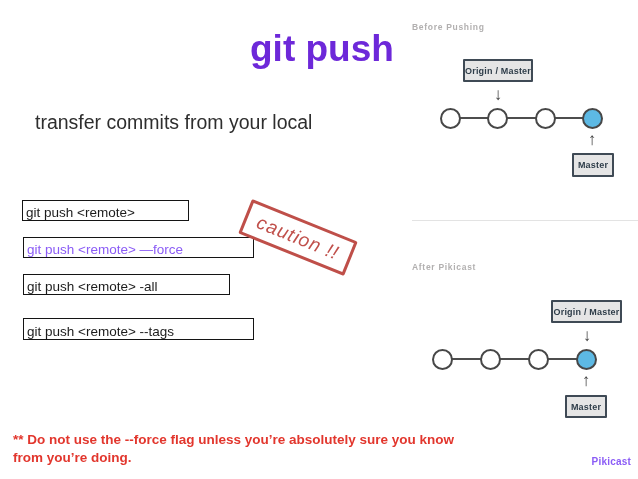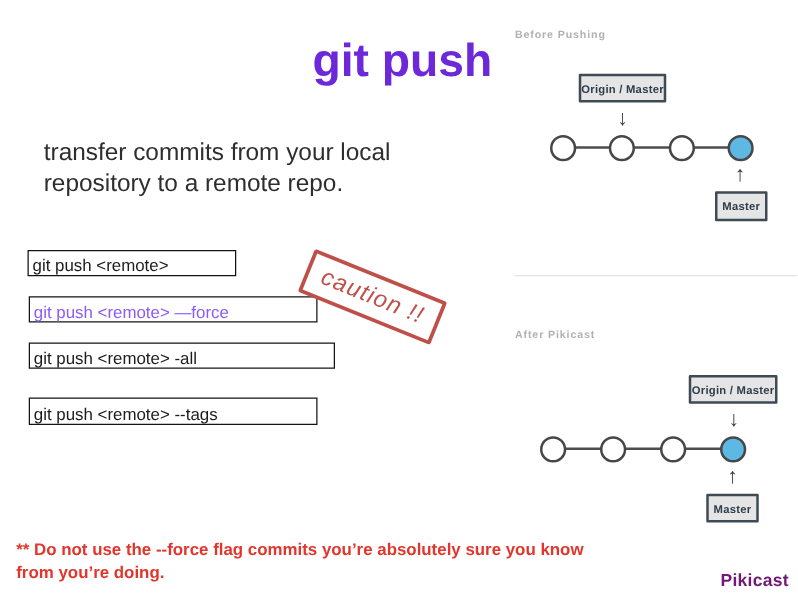--- a/index.html
+++ b/index.html
@@ -42,21 +42,21 @@
     background: #ffffff;
     font-size: 13.5px;
     color: #1c1c1c;
     display: flex;
     align-items: flex-end;
     padding-left: 3px;
     white-space: nowrap;
   }
   .cmd-1 { left: 22px; top: 200px; width: 167px; height: 21px; }
   .cmd-2 { left: 23px; top: 237px; width: 231px; height: 21px; color: #8b5cf6; }
-  .cmd-3 { left: 23px; top: 274px; width: 245px; height: 21px; }
+  .cmd-3 { left: 23px; top: 274px; width: 207px; height: 21px; }
   .cmd-4 { left: 23px; top: 318px; width: 231px; height: 22px; }
 
   
   .caution {
     position: absolute;
     left: 241px;
     top: 219px;
     width: 114px;
     height: 37px;
     border: 3px solid #bf4f49;
@@ -162,36 +162,35 @@
     font-weight: bold;
     line-height: 17.5px;
     color: #e2362d;
   }
 
   
   .brand {
     position: absolute;
     right: 7px;
     top: 456px;
-    font-size: 14px;
-    font-weight: bold;
-    color: #701a75;
+    font-size: 10px;
+    font-weight: bold;
+    color: #8b5cf6;
     letter-spacing: 0.2px;
   }
 </style>
 </head>
 <body>
 
 <div class="slide">
 
   <div class="title">git push</div>
 
   <div class="description">
     <div>transfer commits from your local</div>
-    <div>repository to a remote repo.</div>
   </div>
 
   <div class="cmd cmd-1">
     <span>git push &lt;remote&gt;</span>
   </div>
   <div class="cmd cmd-2">
     <span>git push &lt;remote&gt; —force</span>
   </div>
   <div class="cmd cmd-3">
     <span>git push &lt;remote&gt; -all</span>
@@ -226,19 +225,19 @@
   <div class="edge edge-after"></div>
   <div class="node na1"></div>
   <div class="node na2"></div>
   <div class="node na3"></div>
   <div class="node na4 highlight"></div>
 
   <div class="arrow arr-up-after">↑</div>
   <div class="blabel master-after">Master</div>
 
   <div class="warning">
-    <div>** Do not use the --force flag commits you’re absolutely sure you know</div>
+    <div>** Do not use the --force flag unless you’re absolutely sure you know</div>
     <div>from you’re doing.</div>
   </div>
 
   <div class="brand">Pikicast</div>
 
 </div>
 
 </body></html>

